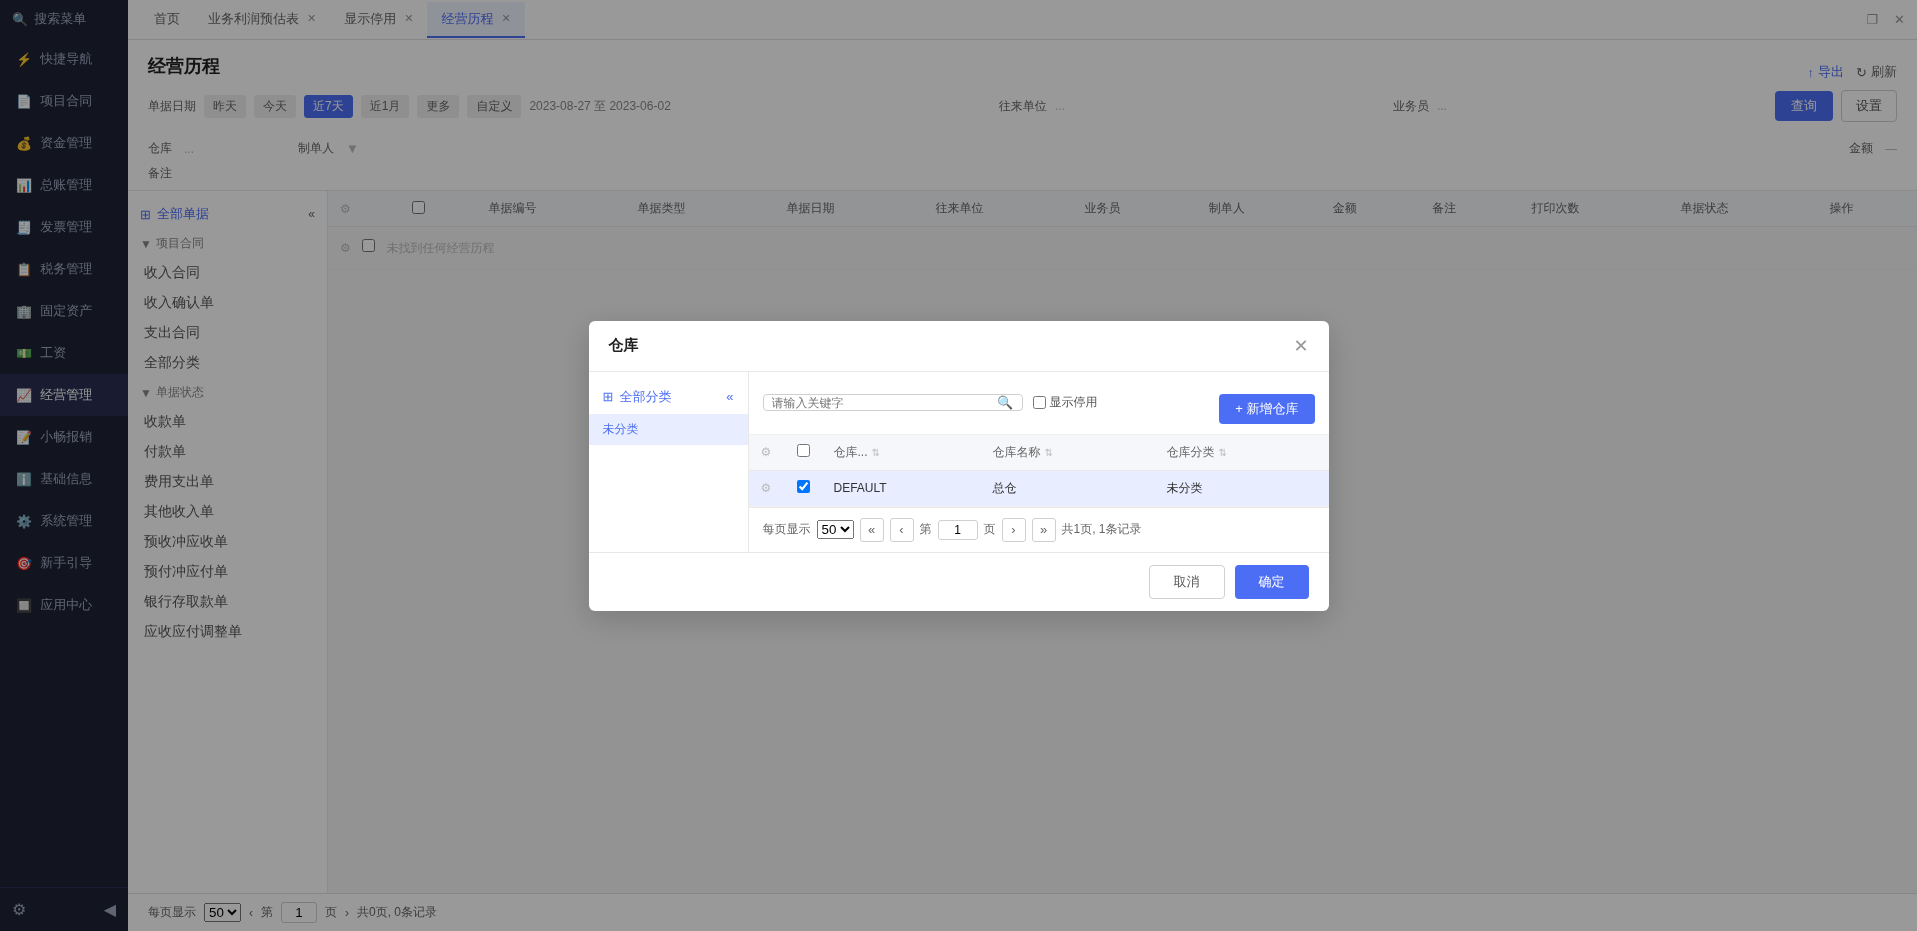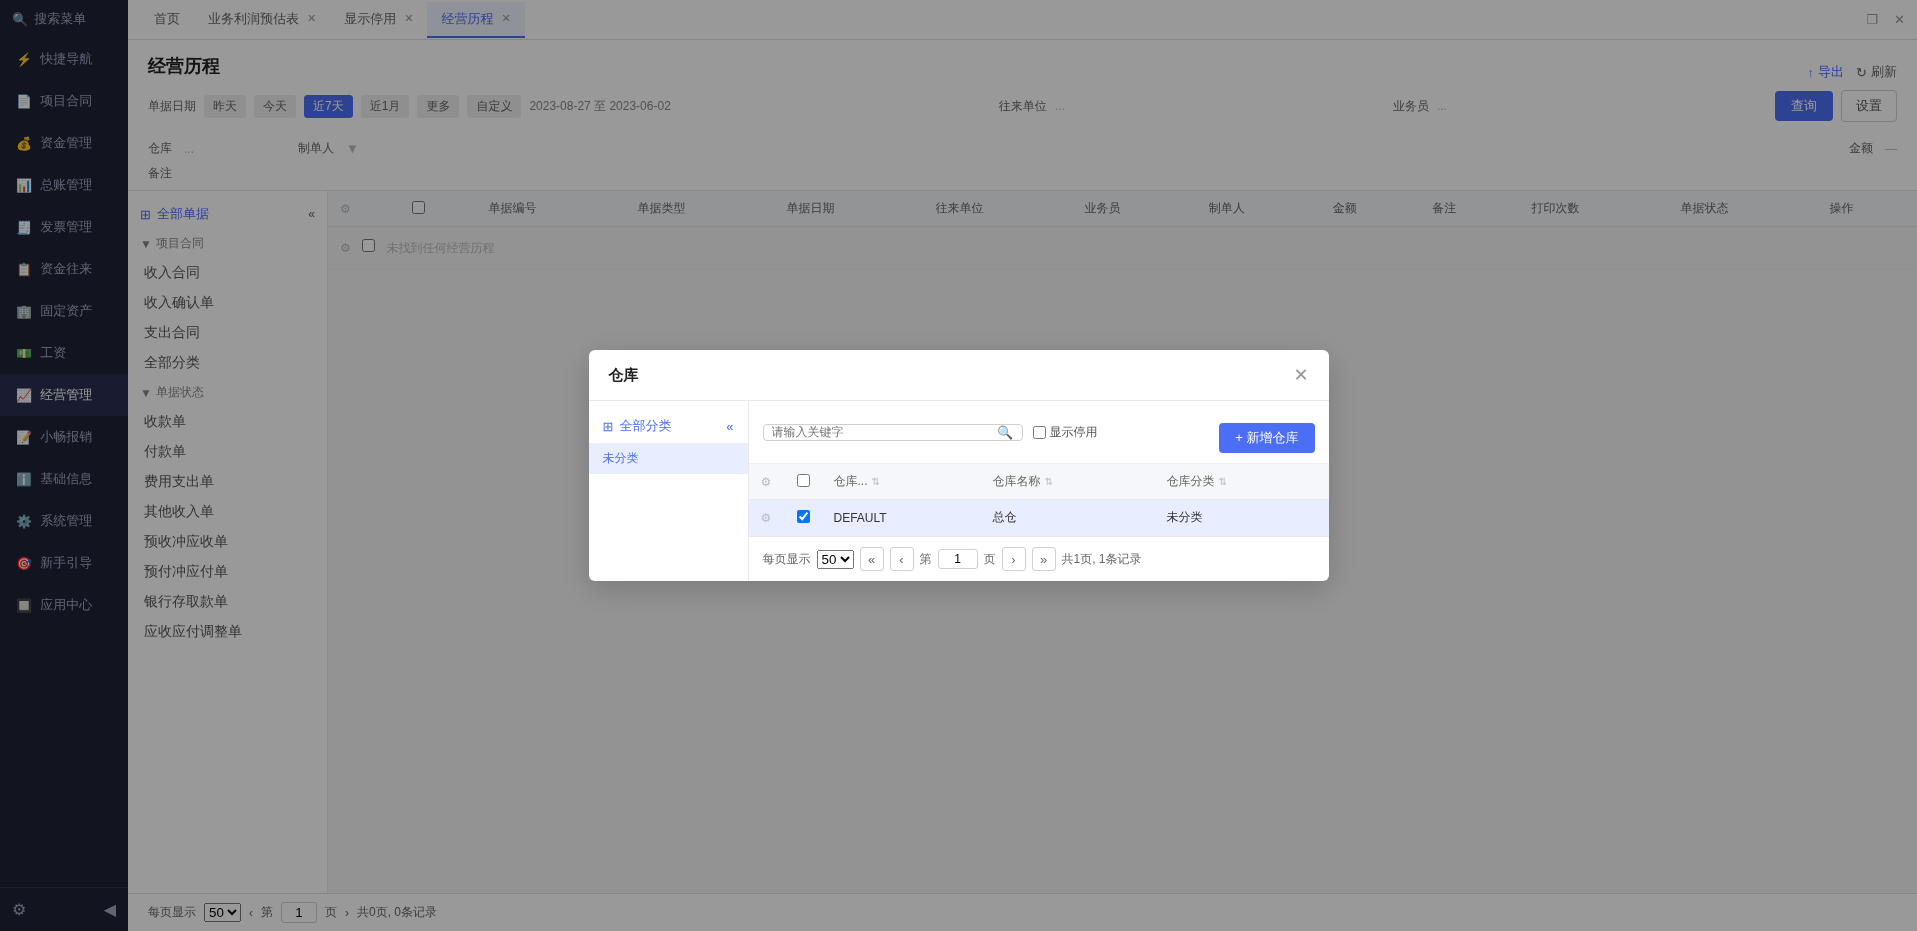--- a/index.html
+++ b/index.html
@@ -132,21 +132,21 @@
     <div class="sidebar-item">
       <span>📊</span>
       <span>总账管理</span>
     </div>
     <div class="sidebar-item">
       <span>🧾</span>
       <span>发票管理</span>
     </div>
     <div class="sidebar-item">
       <span>📋</span>
-      <span>资金往来</span>
+      <span>税务管理</span>
     </div>
     <div class="sidebar-item">
       <span>🏢</span>
       <span>固定资产</span>
     </div>
     <div class="sidebar-item">
       <span>💵</span>
       <span>工资</span>
     </div>
     <div class="sidebar-item active">
@@ -442,14 +442,18 @@
           <span>第</span>
           <input type="text" class="page-input" value="1" style="">
           <span>页</span>
           <button class="page-btn">›</button>
           <button class="page-btn">»</button>
           <span>共1页, 1条记录</span>
         </div>
       </div>
     </div>
 
+    <div class="modal-actions">
+      <button class="btn-cancel">取消</button>
+      <button class="btn-confirm">确定</button>
+    </div>
   </div>
 </div>
 
 </body></html>

